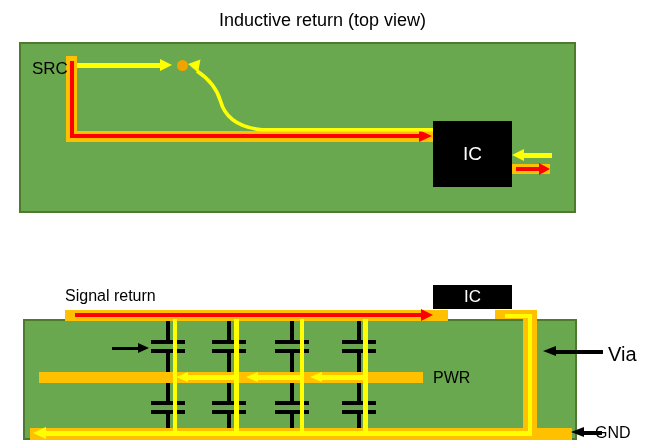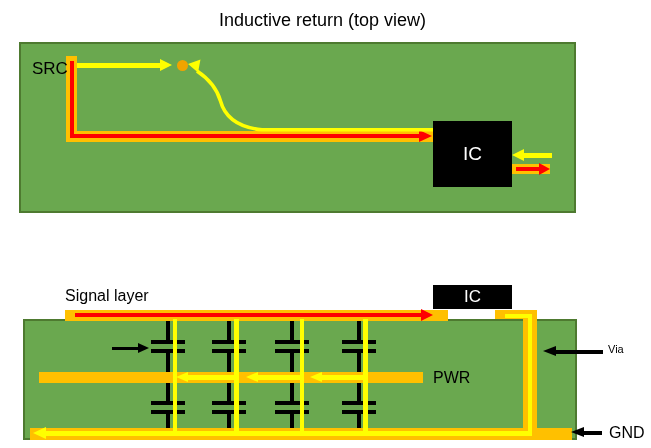--- a/index.html
+++ b/index.html
@@ -48,21 +48,21 @@
 
   <div class="abs icbox" style="left:433px;top:121px;width:79px;height:66px;line-height:66px;font-size:19px;">IC</div>
 
   <div class="abs tri" style="left:512px;top:148.8px;border-top:6.2px solid transparent;border-bottom:6.2px solid transparent;border-right:12px solid var(--return-yellow);"></div>
   <div class="abs yline" style="left:524px;top:152.5px;width:28px;height:5px;"></div>
   <div class="abs copper" style="left:512px;top:164px;width:38px;height:9.5px;"></div>
   <div class="abs redline" style="left:515.5px;top:166.5px;width:24px;height:4.5px;"></div>
   <div class="abs tri4" style="left:539px;top:162.5px;border-top:6px solid transparent;border-bottom:6px solid transparent;border-left:11px solid var(--signal-red);"></div>
 
 
-  <div class="abs lbl" style="left:65px;top:287px;font-size:16px;">Signal layer</div>
+  <div class="abs lbl" style="left:65px;top:287px;font-size:16px;">Signal return</div>
 
   <div class="abs icbox" style="left:433px;top:285px;width:79px;height:24px;line-height:24px;font-size:17px;">IC</div>
 
   <div class="abs board" style="left:23px;top:319px;width:554px;height:121px;"></div>
 
   <div class="abs copper" style="left:65px;top:310px;width:383px;height:11px;"></div>
   <div class="abs copper" style="left:495px;top:310px;width:42px;height:9px;"></div>
   <div class="abs copper" style="left:523px;top:319px;width:14px;height:109px;"></div>
   <div class="abs copper" style="left:39px;top:372px;width:384px;height:10.5px;"></div>
   <div class="abs copper" style="left:30px;top:428px;width:542px;height:12px;"></div>
@@ -85,25 +85,25 @@
   <div class="abs yline" style="left:322px;top:375px;width:45px;height:4.5px;"></div>
 
   <div class="abs yline" style="left:505px;top:313.5px;width:27px;height:4.5px;"></div>
   <div class="abs yline" style="left:527.5px;top:313.5px;width:4.5px;height:122px;"></div>
 
   <div class="abs yline" style="left:46px;top:431px;width:485px;height:4.5px;"></div>
   <div class="abs tri" style="left:33px;top:427.2px;border-top:6px solid transparent;border-bottom:6px solid transparent;border-right:13px solid var(--return-yellow);"></div>
 
   <div class="abs tri7" style="left:543px;top:345.7px;border-top:5.75px solid transparent;border-bottom:5.75px solid transparent;border-right:13px solid #000;"></div>
   <div class="abs blk" style="left:556px;top:350px;width:47px;height:3.5px;z-index:7;"></div>
-  <div class="abs lbl" style="left:608px;top:343px;font-size:11px;">Via</div>
+  <div class="abs lbl" style="left:608px;top:343px;font-size:20px;">Via</div>
 
   <div class="abs tri7" style="left:571px;top:426.9px;border-top:5.75px solid transparent;border-bottom:5.75px solid transparent;border-right:13px solid #000;"></div>
   <div class="abs blk" style="left:584px;top:431px;width:18px;height:3.5px;z-index:7;"></div>
-  <div class="abs lbl" style="left:609px;top:424px;font-size:16px;">GND</div>
+  <div class="abs lbl" style="left:595px;top:424px;font-size:16px;">GND</div>
 
 <div class="abs" style="left: 165.5px; top: 319px; width: 4px; height: 21px; background: rgb(0, 0, 0); z-index: 2;"></div>
     <div class="abs" style="left: 150.5px; top: 340px; width: 34px; height: 4px; background: rgb(0, 0, 0); z-index: 2;"></div>
     <div class="abs" style="left: 150.5px; top: 348.5px; width: 34px; height: 4px; background: rgb(0, 0, 0); z-index: 2;"></div>
     <div class="abs" style="left: 165.5px; top: 352.5px; width: 4px; height: 19.5px; background: rgb(0, 0, 0); z-index: 2;"></div>
     <div class="abs" style="left: 165.5px; top: 382.5px; width: 4px; height: 18.5px; background: rgb(0, 0, 0); z-index: 2;"></div>
     <div class="abs" style="left: 150.5px; top: 401px; width: 34px; height: 4px; background: rgb(0, 0, 0); z-index: 2;"></div>
     <div class="abs" style="left: 150.5px; top: 410px; width: 34px; height: 4px; background: rgb(0, 0, 0); z-index: 2;"></div>
     <div class="abs" style="left: 165.5px; top: 414px; width: 4px; height: 14px; background: rgb(0, 0, 0); z-index: 2;"></div>
     <div class="abs" style="left: 226.5px; top: 319px; width: 4px; height: 21px; background: rgb(0, 0, 0); z-index: 2;"></div>

